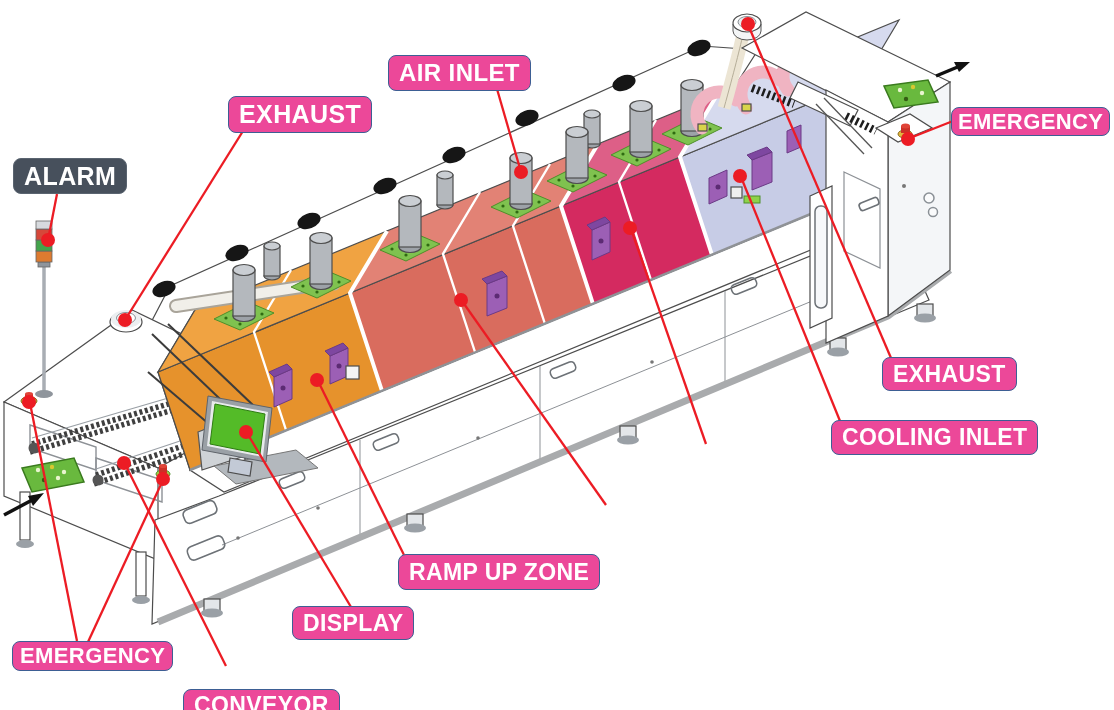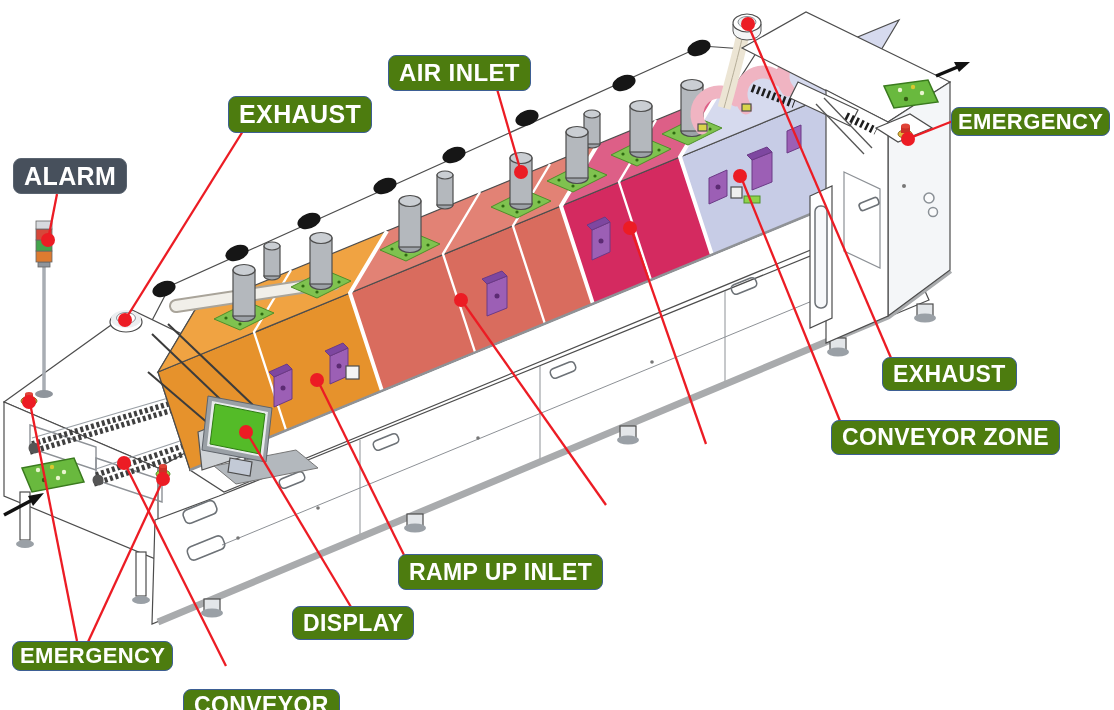--- a/index.html
+++ b/index.html
@@ -1,21 +1,21 @@
 <!DOCTYPE html>
 <html><head>
 <meta charset="utf-8">
 <style>
   html,body{margin:0;padding:0;background:#fff;}
   #stage{position:relative;width:1114px;height:710px;background:#fff;overflow:hidden;
          font-family:"Liberation Sans","DejaVu Sans",sans-serif;}
   #scene{position:absolute;left:0;top:0;}
   .lbl{position:absolute;display:flex;align-items:center;white-space:nowrap;
        color:#fff;font-weight:bold;letter-spacing:.4px;
-       background:#4d7c0f;border:1px solid #3d5f94;border-radius:8px;
+       background:#ec4899;border:1px solid #3d5f94;border-radius:8px;
        padding:0 10px;font-size:23px;height:33px;z-index:5;}
   #lbl-alarm{left:13px;top:158px;height:34px;font-size:25px;background:#47505C;border-color:#5a6470;border-radius:8px;}
   #lbl-exhaust-left{left:228px;top:96px;height:35px;font-size:25px;}
   #lbl-air-inlet{left:388px;top:55px;height:34px;font-size:24px;}
   #lbl-emergency-right{left:951px;top:107px;height:27px;font-size:22px;padding:0 6px;}
   #lbl-exhaust-right{left:882px;top:357px;height:32px;}
   #lbl-cooling-zone{left:831px;top:420px;}
   #lbl-reflow-zone{left:630px;top:443px;height:32px;}
   #lbl-soaking-zone{left:548px;top:504px;}
   #lbl-ramp-up-zone{left:398px;top:554px;height:34px;}
@@ -400,18 +400,18 @@
     <circle class="dot" cx="163" cy="479" r="7"></circle>
     <circle class="dot" cx="124" cy="463" r="7"></circle>
   </g>
 </svg>
 
   <div class="lbl" id="lbl-alarm">ALARM</div>
   <div class="lbl" id="lbl-exhaust-left">EXHAUST</div>
   <div class="lbl" id="lbl-air-inlet">AIR INLET</div>
   <div class="lbl" id="lbl-emergency-right">EMERGENCY</div>
   <div class="lbl" id="lbl-exhaust-right">EXHAUST</div>
-  <div class="lbl" id="lbl-cooling-zone">CONVEYOR ZONE</div>
-  <div class="lbl" id="lbl-ramp-up-zone">RAMP UP INLET</div>
+  <div class="lbl" id="lbl-cooling-zone">COOLING INLET</div>
+  <div class="lbl" id="lbl-ramp-up-zone">RAMP UP ZONE</div>
   <div class="lbl" id="lbl-display">DISPLAY</div>
   <div class="lbl" id="lbl-emergency-left">EMERGENCY</div>
   <div class="lbl" id="lbl-conveyor">CONVEYOR</div>
 </div>
 
 </body></html>

